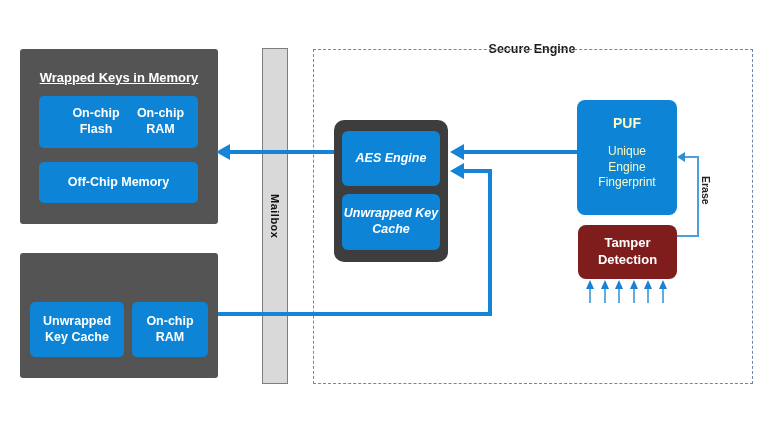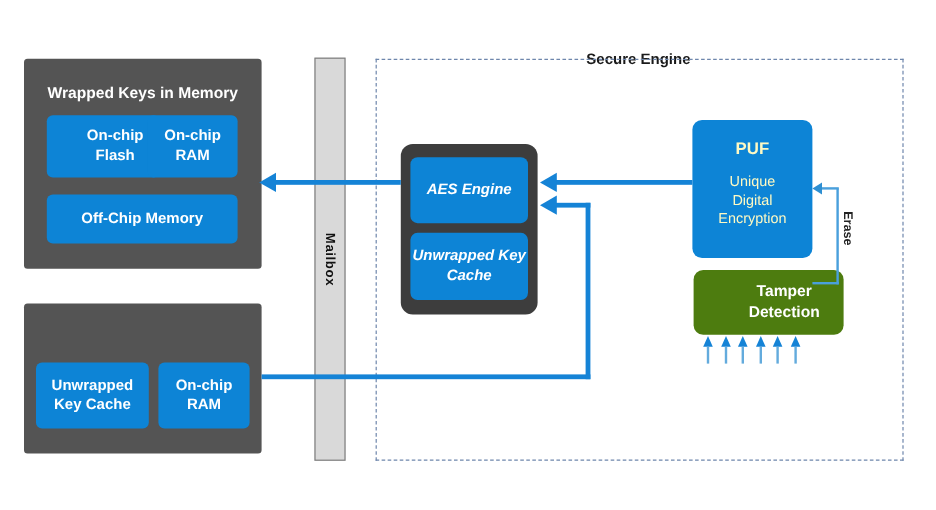--- a/index.html
+++ b/index.html
@@ -23,21 +23,21 @@
     color:#111; letter-spacing:.5px; }
 
   
   .panel { background:#545454; border-radius:3px; }
   .panel-title { width:100%; text-align:center; color:#ffffff;
     font-size:13px; font-weight:bold; }
   .bluebox { position:absolute; background:#0d84d6; border-radius:5px;
     color:#ffffff; font-weight:bold; font-size:12.5px; line-height:1.25;
     display:flex; align-items:center; justify-content:center; text-align:center; }
   #wrapped-panel  { left:20px; top:49px;  width:198px; height:175px; }
-  #wrapped-title  { position:absolute; top:21px; }
+  #wrapped-title  { position:absolute; top:21px;text-decoration:underline; }
   #wk-flash   { left:19px;  top:47px;  width:74px;  height:52px;padding-left:20px; }
   #wk-ram     { left:103px; top:47px;  width:75px;  height:52px; }
   #wk-offchip { left:19px;  top:113px; width:159px; height:41px; }
 
   #plaintext-panel { left:20px; top:253px; width:198px; height:125px; }
   #plaintext-title { position:absolute; top:20px; }
   #pk-unwrapped { left:10px;  top:49px; width:94px; height:55px; }
   #pk-ram       { left:112px; top:49px; width:76px; height:55px; }
 
   
@@ -45,23 +45,23 @@
     background:#3d3d3d; border-radius:10px;font-style:italic; }
   #aes-engine { left:8px; top:11px; width:98px; height:55px; border-radius:6px; }
   #aes-cache  { left:8px; top:74px; width:98px; height:56px; border-radius:6px; }
 
   
   #puf { left:577px; top:100px; width:100px; height:115px;
     background:#0d84d6; border-radius:8px; color:#fef9c3; text-align:center; }
   #puf-title { margin-top:15px; font-size:14px; font-weight:bold; }
   #puf-sub { width:72px; margin:13px auto 0; font-size:12px; line-height:1.3; }
   #tamper { left:578px; top:225px; width:99px; height:54px;
-    background:#4d7c0f; border-radius:8px; color:#fff; font-weight:bold;
+    background:#7f1d1d; border-radius:8px; color:#fff; font-weight:bold;
     font-size:13px; line-height:1.3; display:flex; align-items:center;
-    justify-content:center; text-align:center;padding-left:26px; }
+    justify-content:center; text-align:center; }
 
   
   .hline { position:absolute; height:4px; background:#1583d6; }
   .vline { position:absolute; width:4px;  background:#1583d6; }
   .head-left { position:absolute; width:0; height:0;
     border-top:8px solid transparent; border-bottom:8px solid transparent;
     border-right:14px solid #1583d6; }
   #arrow-to-wrapped-line { left:229px; top:150px; width:105px; }
   #arrow-to-wrapped-head { left:216px; top:144px; }
   #kek-line { left:462px; top:150px; width:115px; }
@@ -115,21 +115,21 @@
     <div class="bluebox" id="pk-ram">On-chip RAM</div>
   </div>
 
   <div class="abs" id="aes-container">
     <div class="bluebox" id="aes-engine">AES Engine</div>
     <div class="bluebox" id="aes-cache">Unwrapped Key Cache</div>
   </div>
 
   <div class="abs" id="puf">
     <div id="puf-title">PUF</div>
-    <div id="puf-sub">Unique Digital Encryption</div>
+    <div id="puf-sub">Unique Engine Fingerprint</div>
   </div>
 
   <div class="abs" id="tamper">
     <span>Tamper Detection</span>
   </div>
 
   <div class="tarrow" style="left:585px">
       <div class="th"></div>
       <div class="ts"></div>
     </div>

